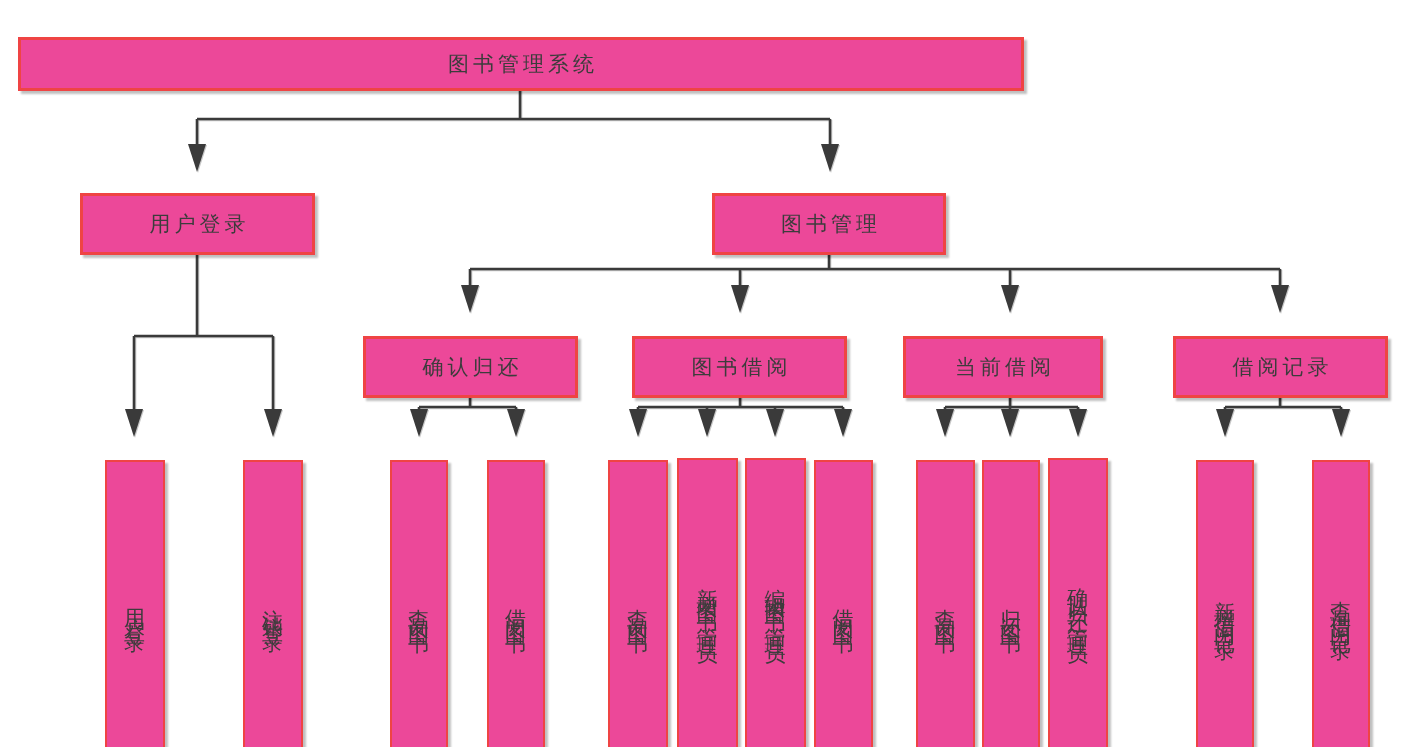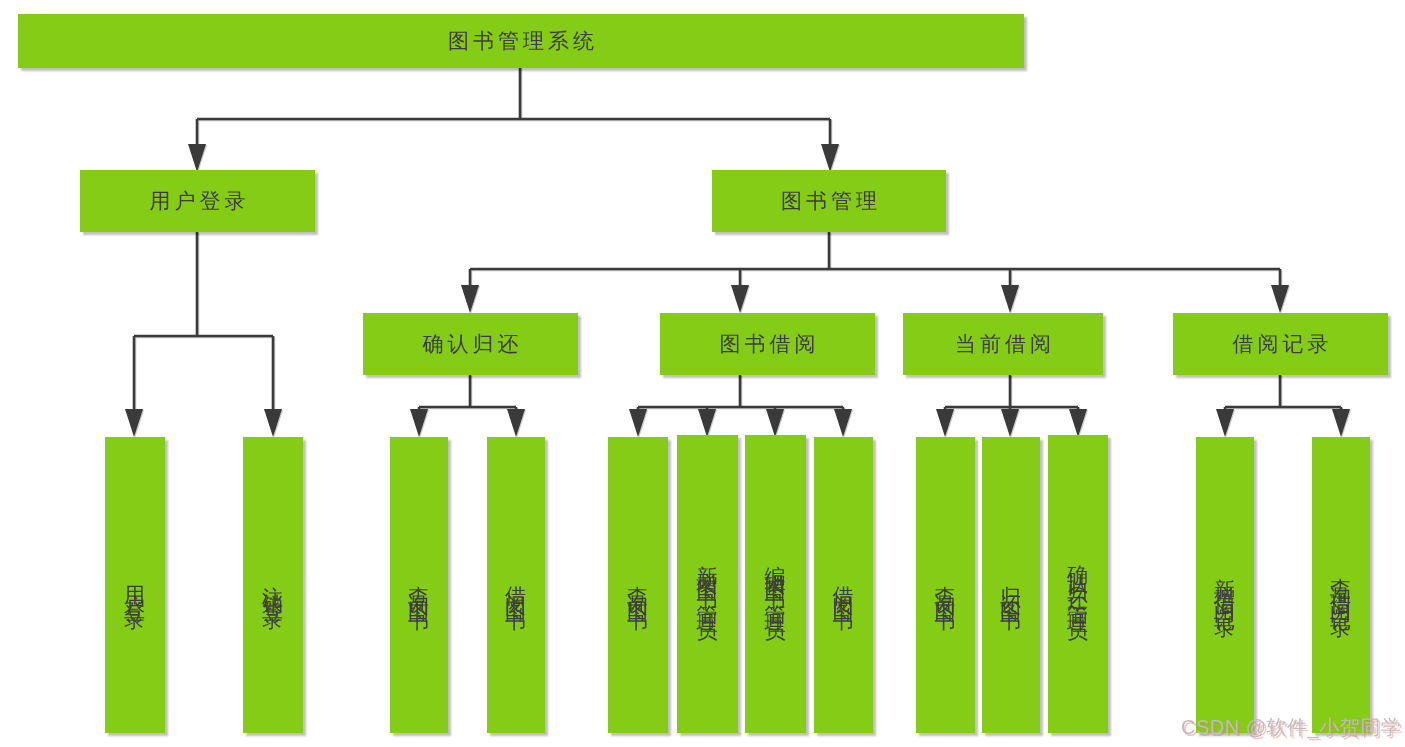--- a/index.html
+++ b/index.html
@@ -11,29 +11,30 @@
     overflow: hidden;
     font-family: "Liberation Sans", "DejaVu Sans", sans-serif;
   }
   #wires {
     position: absolute;
     left: 0; top: 0;
     filter: drop-shadow(1.5px 1.5px 0.5px rgba(0,0,0,0.22));
   }
   .node {
     position: absolute;
-    background: #84cc16;
-    border: 3px solid #84cc16;
+    background: #ec4899;
+    border: 3px solid #ef4444;
     box-sizing: border-box;
     display: flex;
     align-items: center;
     justify-content: center;
     color: #3c3c3c;
     box-shadow: 2.5px 2.5px 2px rgba(0,0,0,0.25);
     z-index: 2;
+    margin-top: 23px;
   }
   .h-box { font-size: 21px; letter-spacing: 4px; text-indent: 4px; white-space: nowrap; }
   .v-box { border-width: 2.5px; }
   .v-box .vlabel {
     writing-mode: vertical-rl;
     text-orientation: mixed;
     font-size: 21px;
     letter-spacing: 8px;
     line-height: 1;
   }
@@ -94,21 +95,21 @@
   <div class="node h-box" style="left:80px; top:170px; width:235px; height:62px;">
     <span>用户登录</span>
   </div>
   <div class="node h-box" style="left:712px; top:170px; width:234px; height:62px;font-family:Liberation Mono, monospace;">
     <span>图书管理</span>
   </div>
 
   <div class="node h-box" style="left:363px; top:313px; width:215px; height:62px;">
     <span>确认归还</span>
   </div>
-  <div class="node h-box" style="left:660px; top:313px; width:215px; height:62px;">
+  <div class="node h-box" style="left:632px; top:313px; width:215px; height:62px;">
     <span>图书借阅</span>
   </div>
   <div class="node h-box" style="left:903px; top:313px; width:200px; height:62px;">
     <span>当前借阅</span>
   </div>
   <div class="node h-box" style="left:1173px; top:313px; width:215px; height:62px;">
     <span>借阅记录</span>
   </div>
 
   <div class="node v-box" style="left:105px; top:437px; width:60px; height:296px;">
@@ -148,15 +149,14 @@
     <span class="vlabel">确认归还（管理员）</span>
   </div>
 
   <div class="node v-box" style="left:1196px; top:437px; width:58px; height:296px;">
     <span class="vlabel">新增借阅记录</span>
   </div>
   <div class="node v-box" style="left:1312px; top:437px; width:58px; height:296px;">
     <span class="vlabel">查询借阅记录</span>
   </div>
 
-  <div class="watermark">CSDN @软件_小贺同学</div>
 
 </div>
 
 </body></html>

